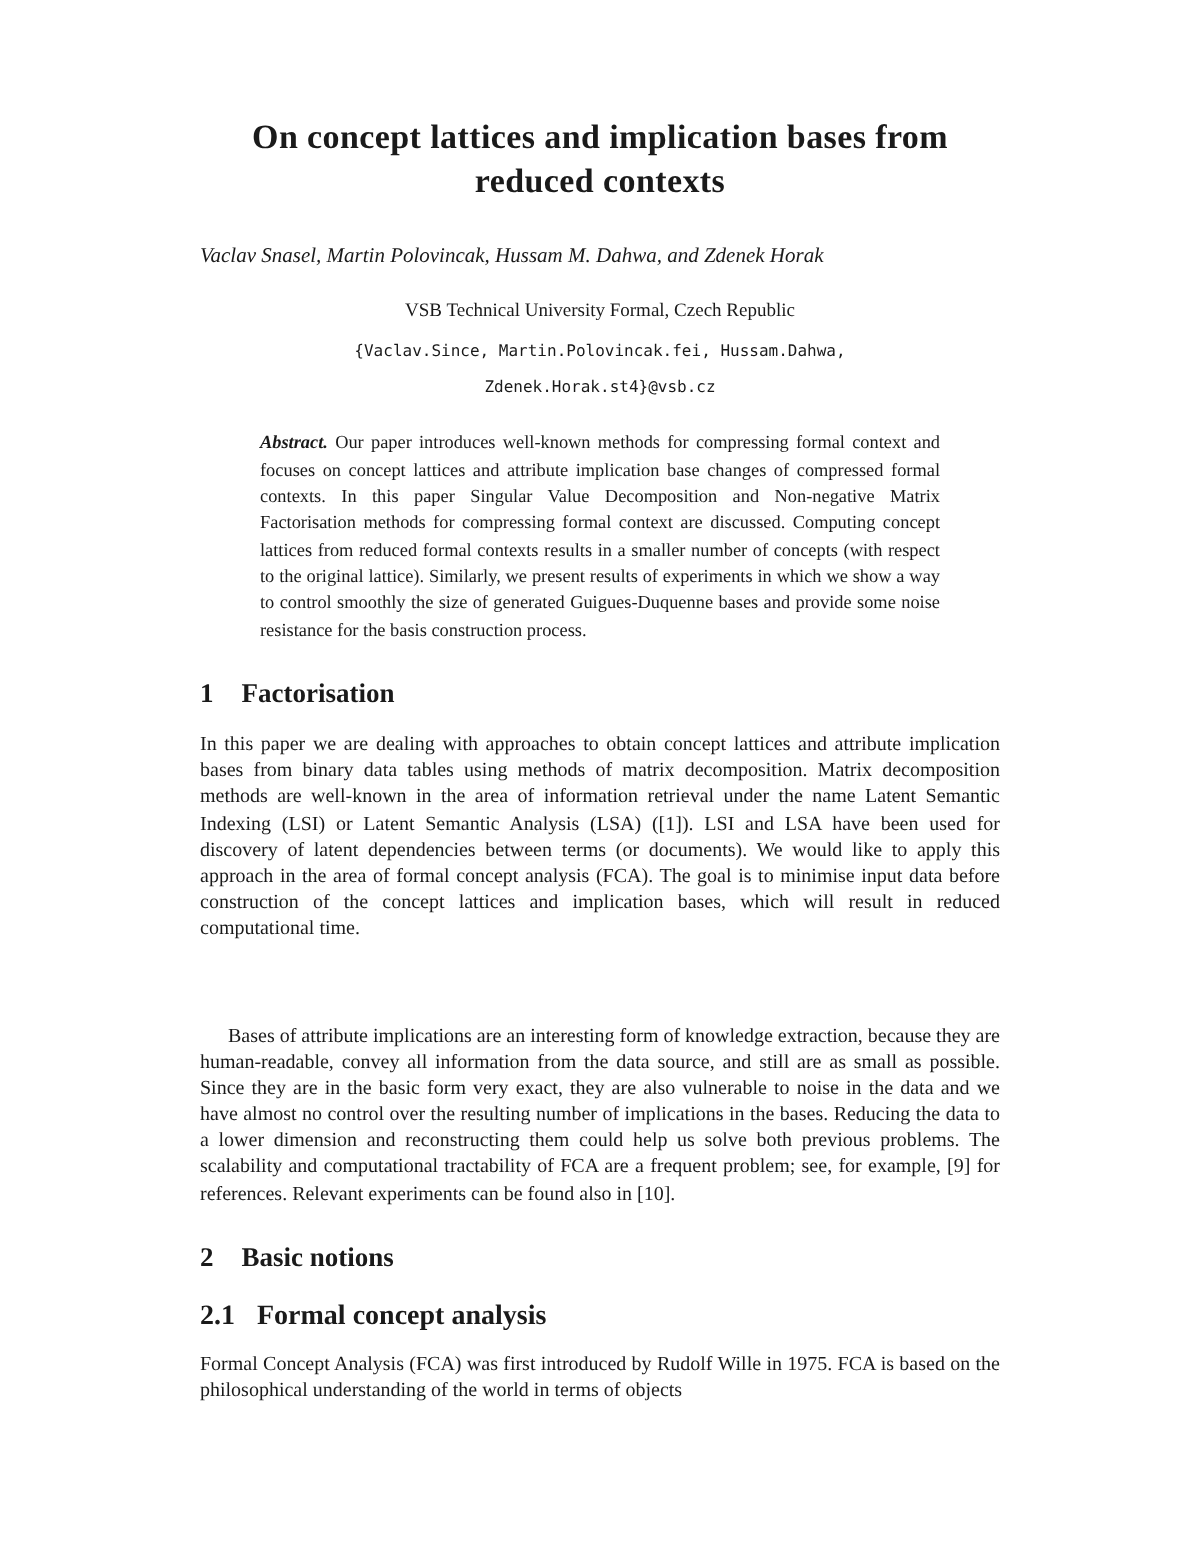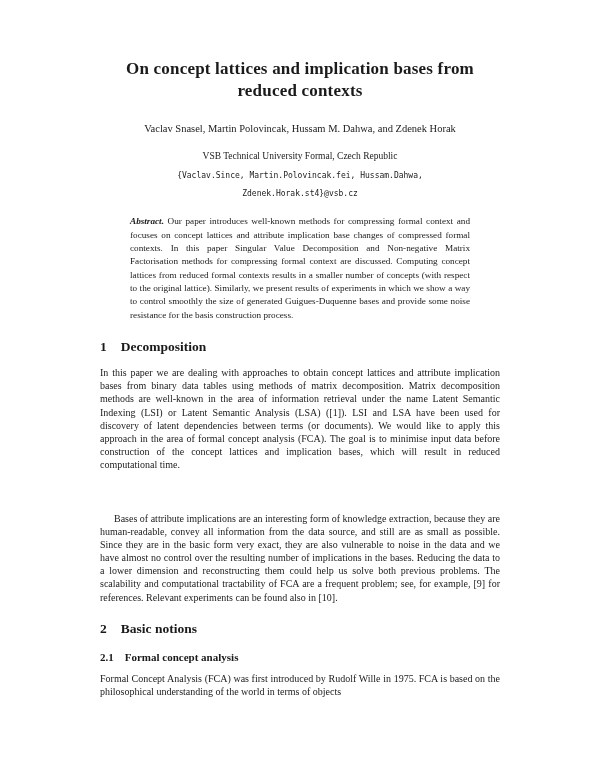--- a/index.html
+++ b/index.html
@@ -26,22 +26,22 @@
   .title {
     font-size: 17px;
     font-weight: bold;
     text-align: center;
     line-height: 1.3;
     margin: 0 10px;
     letter-spacing: 0.2px;
   }
   .authors {
     font-size: 10.5px;
-    text-align: center;
     margin-top: 21px;
+    font-style: italic;
   }
   .affiliation {
     font-size: 9.5px;
     text-align: center;
     margin-top: 17px;
   }
   .email {
     font-family: "DejaVu Sans Mono", monospace;
     font-size: 8px;
     text-align: center;
@@ -63,21 +63,21 @@
     font-size: 13.5px;
     font-weight: bold;
     margin-top: 17px;
     margin-bottom: 11px;
   }
   .section-heading .sec-num {
     display: inline-block;
     margin-right: 14px;
   }
   .subsection-heading {
-    font-size: 11px;
+    font-size: 14px;
     font-weight: bold;
     margin-top: 14px;
     margin-bottom: 9px;
   }
   .subsection-heading .sec-num {
     display: inline-block;
     margin-right: 11px;
   }
   .body-par {
     font-size: 10px;
@@ -101,21 +101,21 @@
     <p class="authors">Vaclav Snasel, Martin Polovincak, Hussam M. Dahwa, and Zdenek Horak</p>
 
     <p class="affiliation">VSB Technical University Formal, Czech Republic</p>
 
     <p class="email">{Vaclav.Since, Martin.Polovincak.fei, Hussam.Dahwa,</p>
 
     <p class="email">Zdenek.Horak.st4}@vsb.cz</p>
 
     <p class="abstract"><span class="abs-label">Abstract.</span> <span>Our paper introduces well-known methods for compressing formal context and focuses on concept lattices and attribute implication base changes of compressed formal contexts. In this paper Singular Value Decomposition and Non-negative Matrix Factorisation methods for compressing formal context are discussed. Computing concept lattices from reduced formal contexts results in a smaller number of concepts (with respect to the original lattice). Similarly, we present results of experiments in which we show a way to control smoothly the size of generated Guigues-Duquenne bases and provide some noise resistance for the basis construction process.</span></p>
 
-    <h2 class="section-heading"><span class="sec-num">1</span><span>Decomposition</span></h2>
+    <h2 class="section-heading"><span class="sec-num">1</span><span>Factorisation</span></h2>
 
     <p class="body-par">In this paper we are dealing with approaches to obtain concept lattices and attribute implication bases from binary data tables using methods of matrix decomposition. Matrix decomposition methods are well-known in the area of information retrieval under the name Latent Semantic Indexing (LSI) or Latent Semantic Analysis (LSA) ([1]). LSI and LSA have been used for discovery of latent dependencies between terms (or documents). We would like to apply this approach in the area of formal concept analysis (FCA). The goal is to minimise input data before construction of the concept lattices and implication bases, which will result in reduced computational time.</p>
 
     <p class="body-par indented">Bases of attribute implications are an interesting form of knowledge extraction, because they are human-readable, convey all information from the data source, and still are as small as possible. Since they are in the basic form very exact, they are also vulnerable to noise in the data and we have almost no control over the resulting number of implications in the bases. Reducing the data to a lower dimension and reconstructing them could help us solve both previous problems. The scalability and computational tractability of FCA are a frequent problem; see, for example, [9] for references. Relevant experiments can be found also in [10].</p>
 
     <h2 class="section-heading"><span class="sec-num">2</span><span>Basic notions</span></h2>
 
     <h3 class="subsection-heading"><span class="sec-num">2.1</span><span>Formal concept analysis</span></h3>
 
     <p class="body-par">Formal Concept Analysis (FCA) was first introduced by Rudolf Wille in 1975. FCA is based on the philosophical understanding of the world in terms of objects</p>

